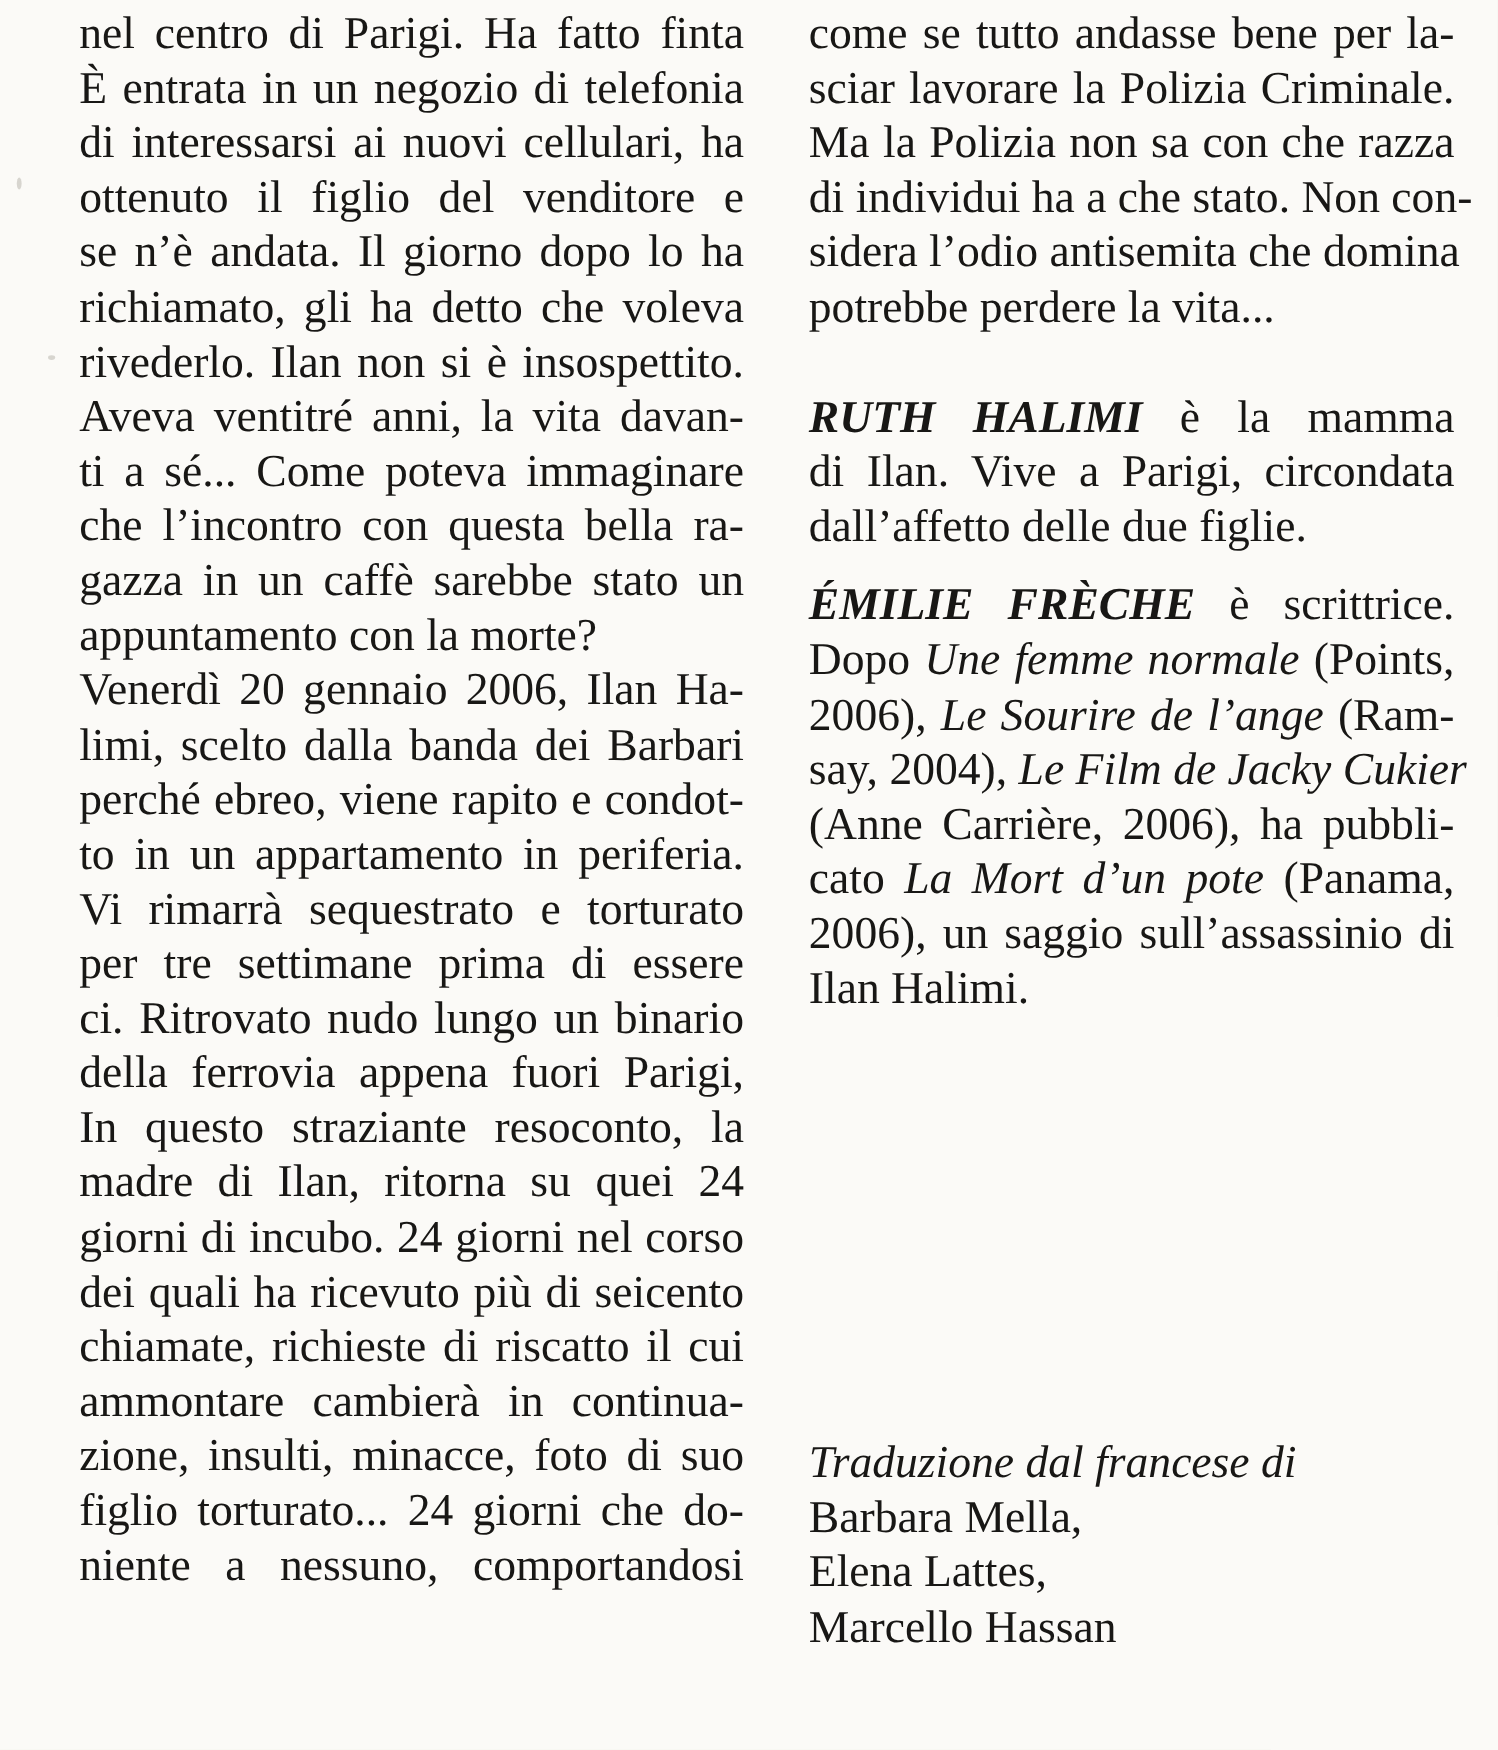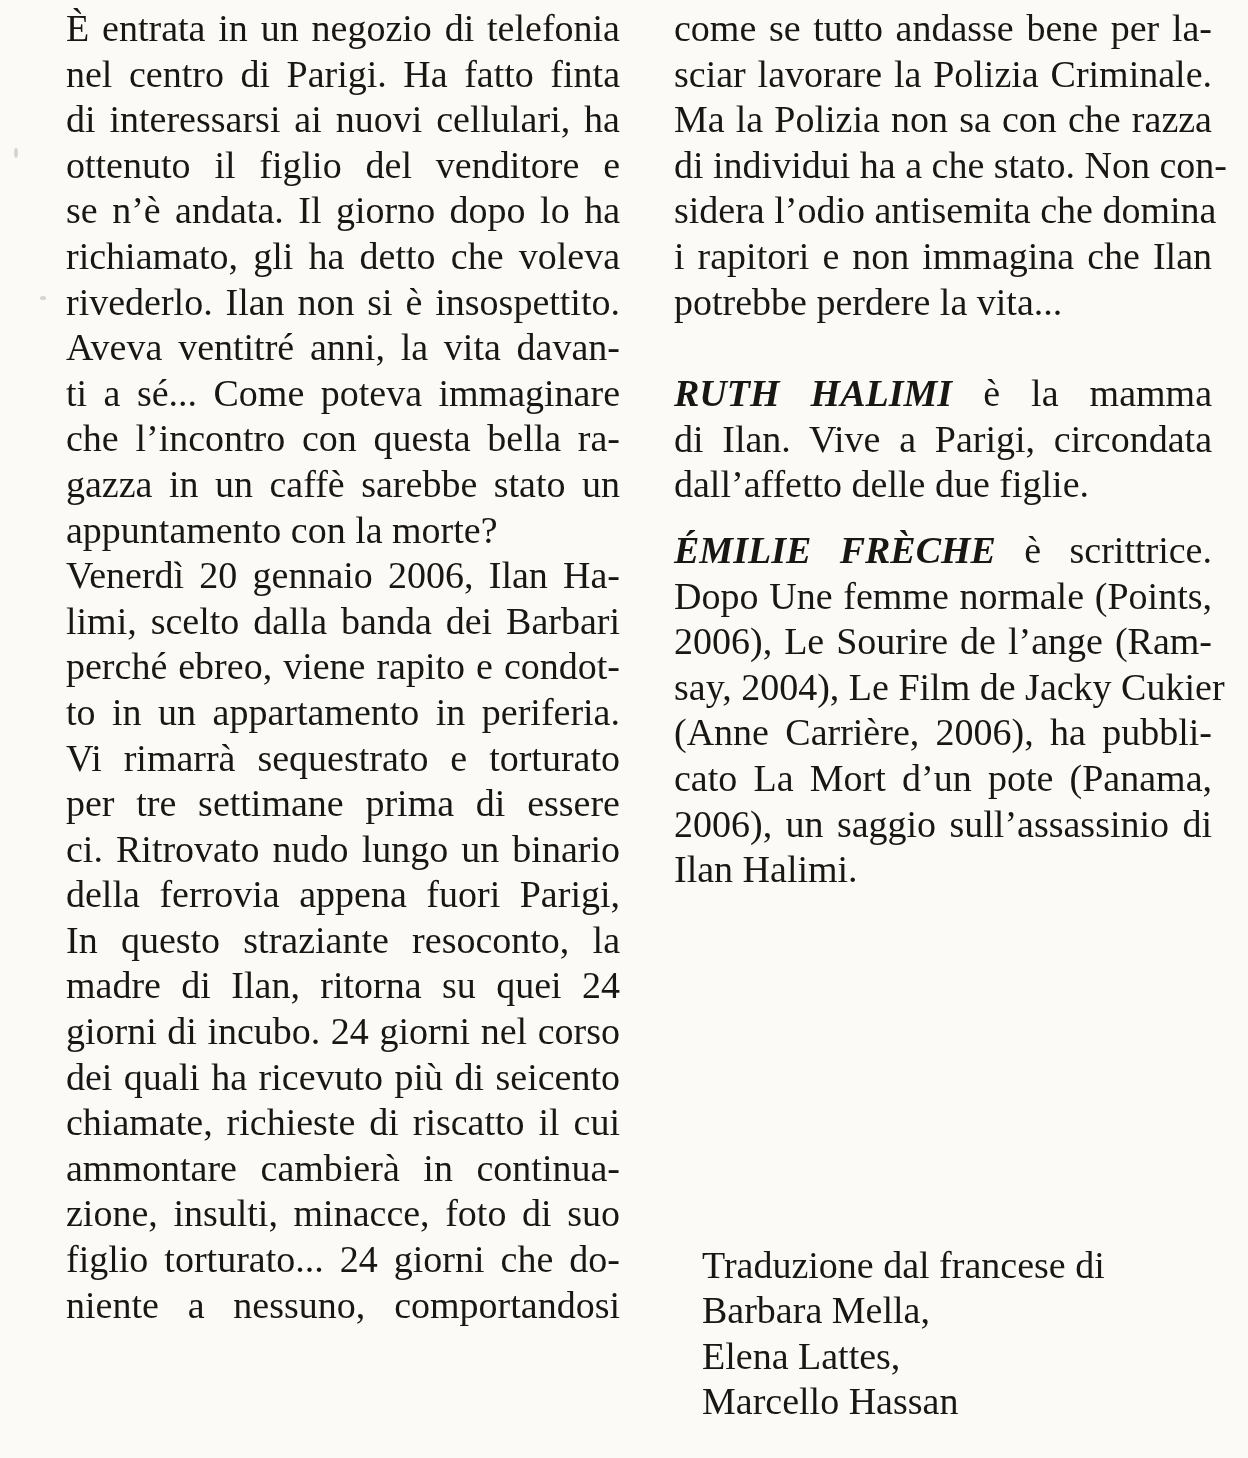--- a/index.html
+++ b/index.html
@@ -27,37 +27,37 @@
   .block { margin: 0; }
   .line {
     text-align: justify;
     text-align-last: justify;
     white-space: nowrap;
   }
   .line.end {
     text-align-last: left;
   }
   .b { font-weight: bold; font-style: italic; }
-  .i { }
+  .i { font-style: italic; }
   
   .speck {
     position: absolute;
     background: #b9b6ae;
     border-radius: 50%;
     opacity: 0.55;
   }
 </style>
 </head>
 <body>
 
 <div class="page">
   <div class="column col-left">
       <div class="block">
+        <div class="line"><span>nel centro di Parigi. Ha fatto finta</span></div>
         <div class="line"><span>È entrata in un negozio di telefonia</span></div>
-        <div class="line"><span>nel centro di Parigi. Ha fatto finta</span></div>
         <div class="line"><span>di interessarsi ai nuovi cellulari, ha</span></div>
         <div class="line"><span>ottenuto il figlio del venditore e</span></div>
         <div class="line"><span>se n’è andata. Il giorno dopo lo ha</span></div>
         <div class="line"><span>richiamato, gli ha detto che voleva</span></div>
         <div class="line"><span>rivederlo. Ilan non si è insospettito.</span></div>
         <div class="line"><span>Aveva ventitré anni, la vita davan-</span></div>
         <div class="line"><span>ti a sé... Come poteva immaginare</span></div>
         <div class="line"><span>che l’incontro con questa bella ra-</span></div>
         <div class="line"><span>gazza in un caffè sarebbe stato un</span></div>
         <div class="line end"><span>appuntamento con la morte?</span></div>
@@ -84,39 +84,38 @@
         <div class="line"><span>niente a nessuno, comportandosi</span></div>
       </div>
     </div>
   <div class="column col-right">
       <div class="block">
         <div class="line"><span>come se tutto andasse bene per la-</span></div>
         <div class="line"><span>sciar lavorare la Polizia Criminale.</span></div>
         <div class="line"><span>Ma la Polizia non sa con che razza</span></div>
         <div class="line"><span>di individui ha a che stato. Non con-</span></div>
         <div class="line"><span>sidera l’odio antisemita che domina</span></div>
-        <div class="line"><span>i rapitori e non immagina che Ilan</span></div>
         <div class="line end"><span>potrebbe perdere la vita...</span></div>
       </div>
       <div class="block" style="margin-top: 46px;">
         <div class="line"><span class="b">RUTH HALIMI</span><span> è la mamma</span></div>
         <div class="line"><span>di Ilan. Vive a Parigi, circondata</span></div>
         <div class="line end"><span>dall’affetto delle due figlie.</span></div>
       </div>
       <div class="block" style="margin-top: 20px;">
         <div class="line"><span class="b">ÉMILIE FRÈCHE</span><span> è scrittrice.</span></div>
         <div class="line"><span>Dopo </span><span class="i">Une femme normale</span><span> (Points,</span></div>
         <div class="line"><span>2006), </span><span class="i">Le Sourire de l’ange</span><span> (Ram-</span></div>
         <div class="line"><span>say, 2004), </span><span class="i">Le Film de Jacky Cukier</span></div>
         <div class="line"><span>(Anne Carrière, 2006), ha pubbli-</span></div>
         <div class="line"><span>cato </span><span class="i">La Mort d’un pote</span><span> (Panama,</span></div>
         <div class="line"><span>2006), un saggio sull’assassinio di</span></div>
         <div class="line end"><span>Ilan Halimi.</span></div>
       </div>
-      <div class="block" style="margin-top: 350px; margin-left: 28px;">
+      <div class="block" style="margin-top: 350px;">
         <div class="line end"><span class="i">Traduzione dal francese di</span></div>
         <div class="line end"><span>Barbara Mella,</span></div>
         <div class="line end"><span>Elena Lattes,</span></div>
         <div class="line end"><span>Marcello Hassan</span></div>
       </div>
     </div>
   <div class="speck" style="left:14px; top:148px; width:4px; height:10px;"></div>
   <div class="speck" style="left:40px; top:296px; width:6px; height:4px;"></div>
 </div>
 

